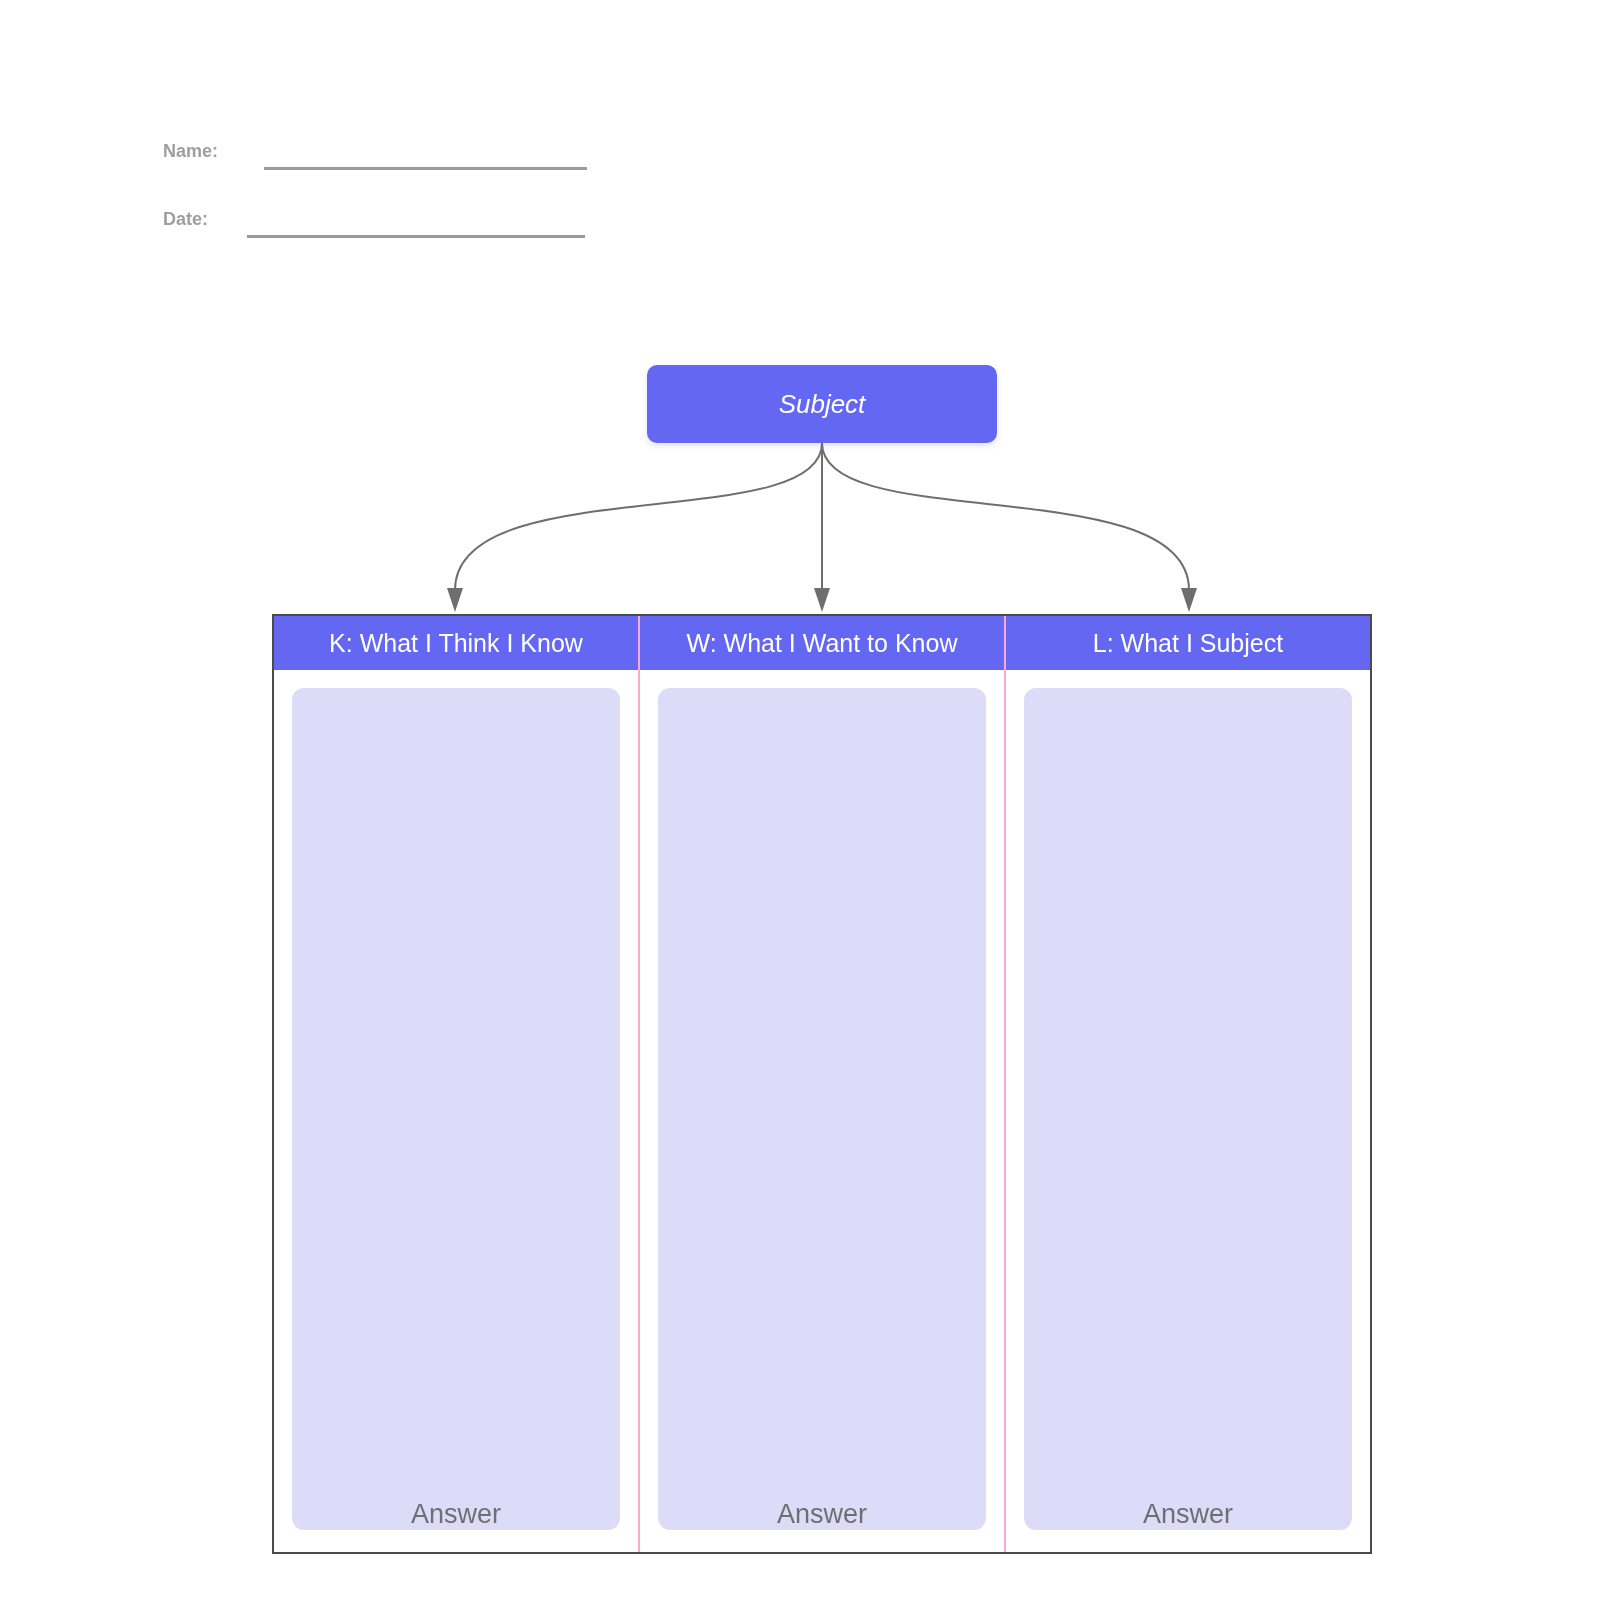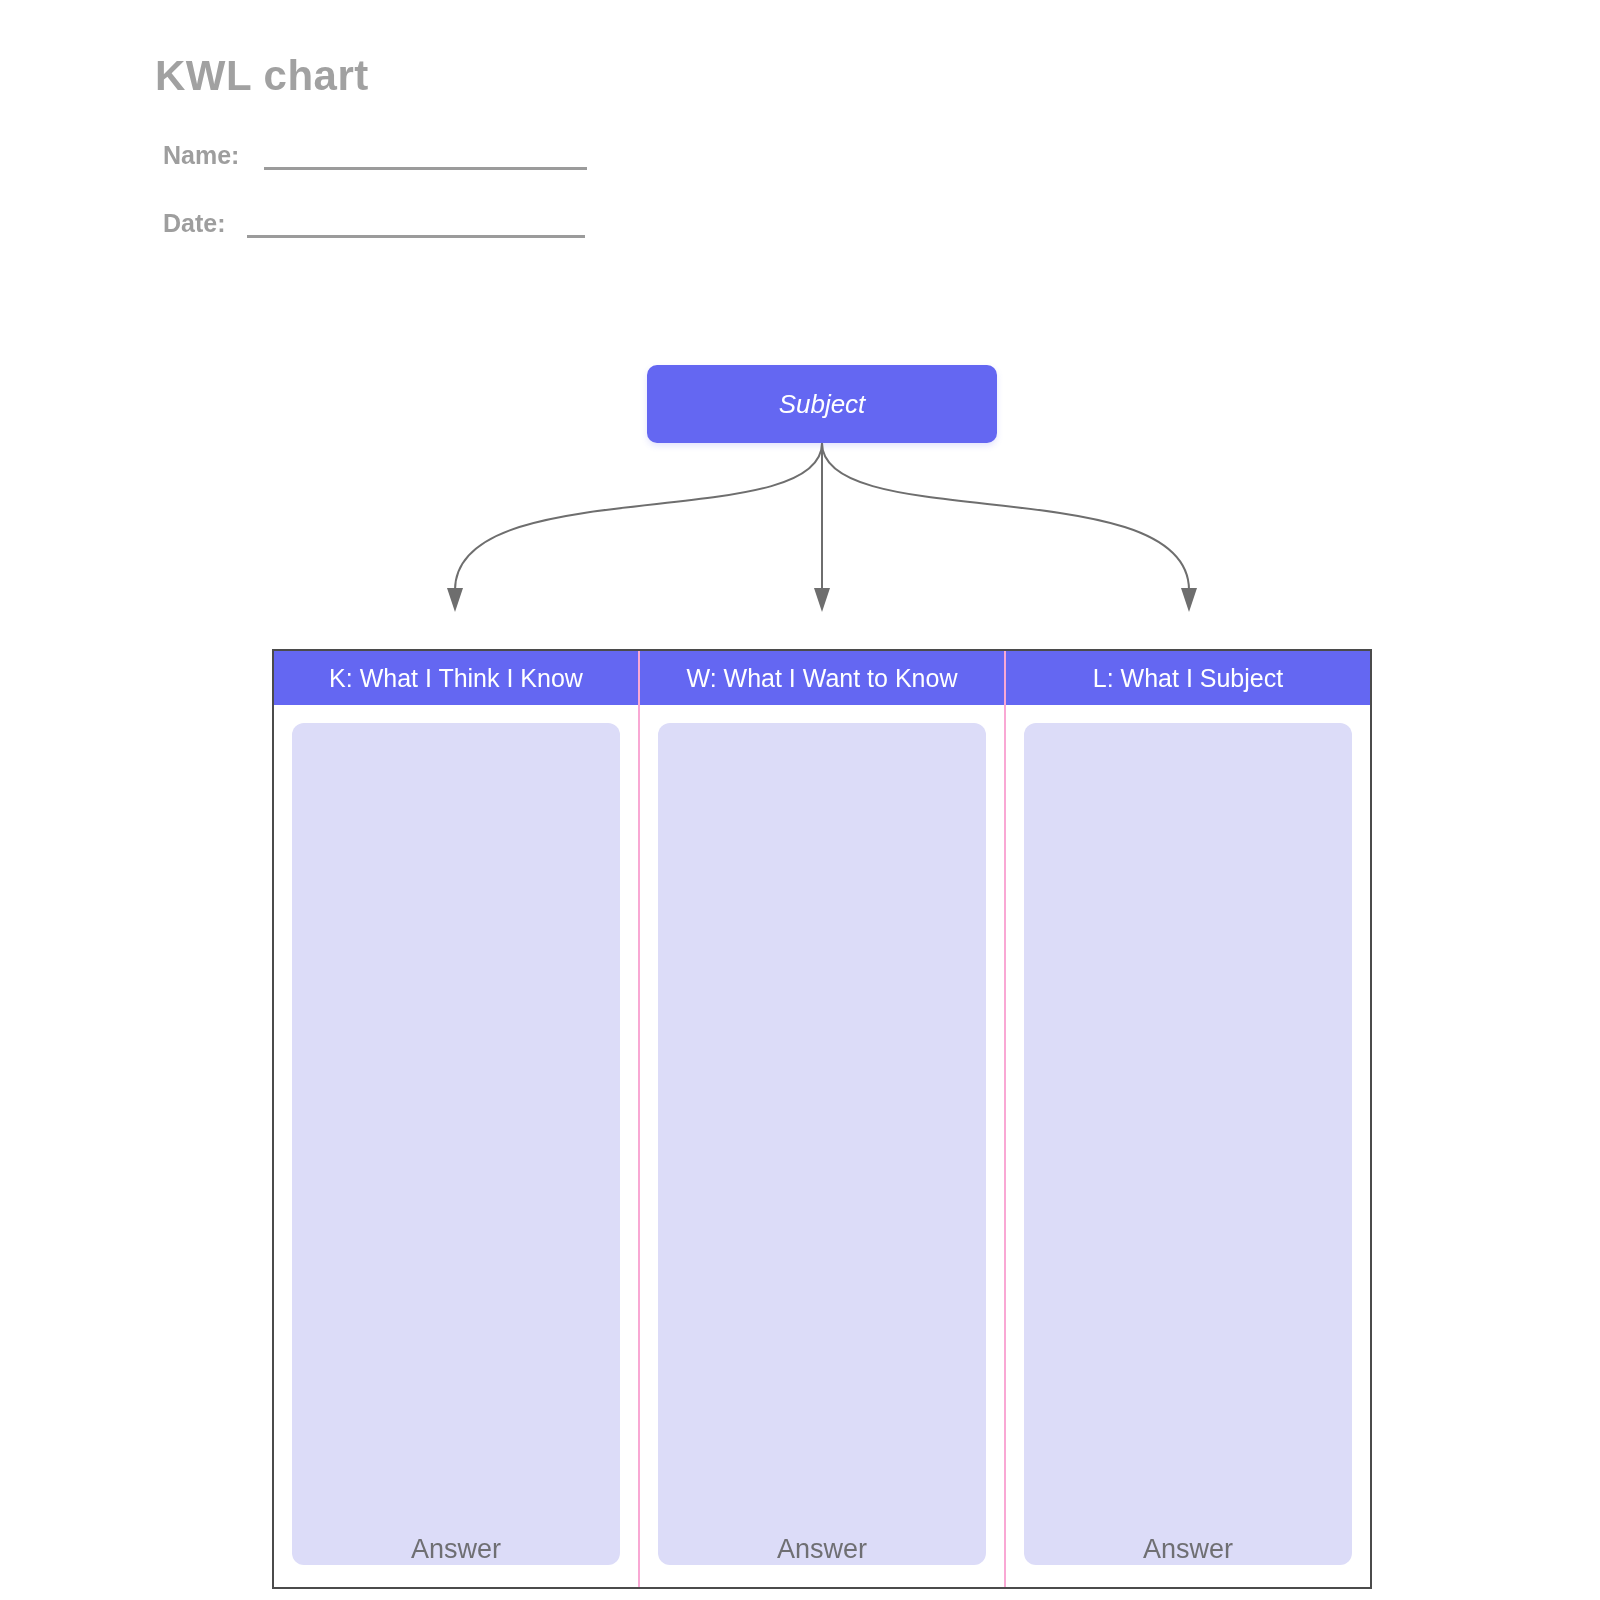--- a/index.html
+++ b/index.html
@@ -13,21 +13,21 @@
   .canvas { position: absolute; inset: 0; width: 1600px; height: 1600px; }
 
   .page-title {
     position: absolute; left: 155px; top: 52px;
     font-size: 42px; font-weight: bold; color: #a1a1a1;
     letter-spacing: 0.5px;
   }
 
   .form-label {
     position: absolute;
-    font-size: 25px; font-weight: bold; color: #9e9e9e;
+    font-size: 18px; font-weight: bold; color: #9e9e9e;
   }
   .name-label { left: 163px; top: 141px; }
   .date-label { left: 163px; top: 209px; }
   .blank-line {
     position: absolute; height: 0;
     border-bottom: 3px solid #9b9b9b;
   }
   .name-line { left: 264px; top: 167px; width: 323px; }
   .date-line { left: 247px; top: 235px; width: 338px; }
 
@@ -47,21 +47,20 @@
     width: 1600px; height: 1600px;
     pointer-events: none;
   }
 
   .kwl-table {
     position: absolute; left: 272px; top: 614px;
     width: 1100px; height: 940px;
     border: 2px solid #4b4b4b;
     background: #ffffff;
     display: flex;
-    margin-top: 35px;
   }
   .kwl-col {
     flex: 1 1 0;
     display: flex; flex-direction: column;
     min-width: 0;
   }
   .kwl-col + .kwl-col { border-left: 2px solid #f9a8d4; }
   .kwl-header {
     height: 54px; flex: 0 0 54px;
     background: #6467f2;
@@ -80,21 +79,20 @@
     border-radius: 12px;
     display: flex; align-items: flex-end; justify-content: center;
     color: #6f6f73; font-size: 27px;
   }
 </style>
 </head>
 <body>
 
 <div class="canvas">
 
-  <div class="page-title">KWL chart</div>
 
   <div class="form-label name-label">Name:</div>
   <div class="blank-line name-line"></div>
 
   <div class="form-label date-label">Date:</div>
   <div class="blank-line date-line"></div>
 
   <div class="subject-box">
     <span>Subject</span>
   </div>

